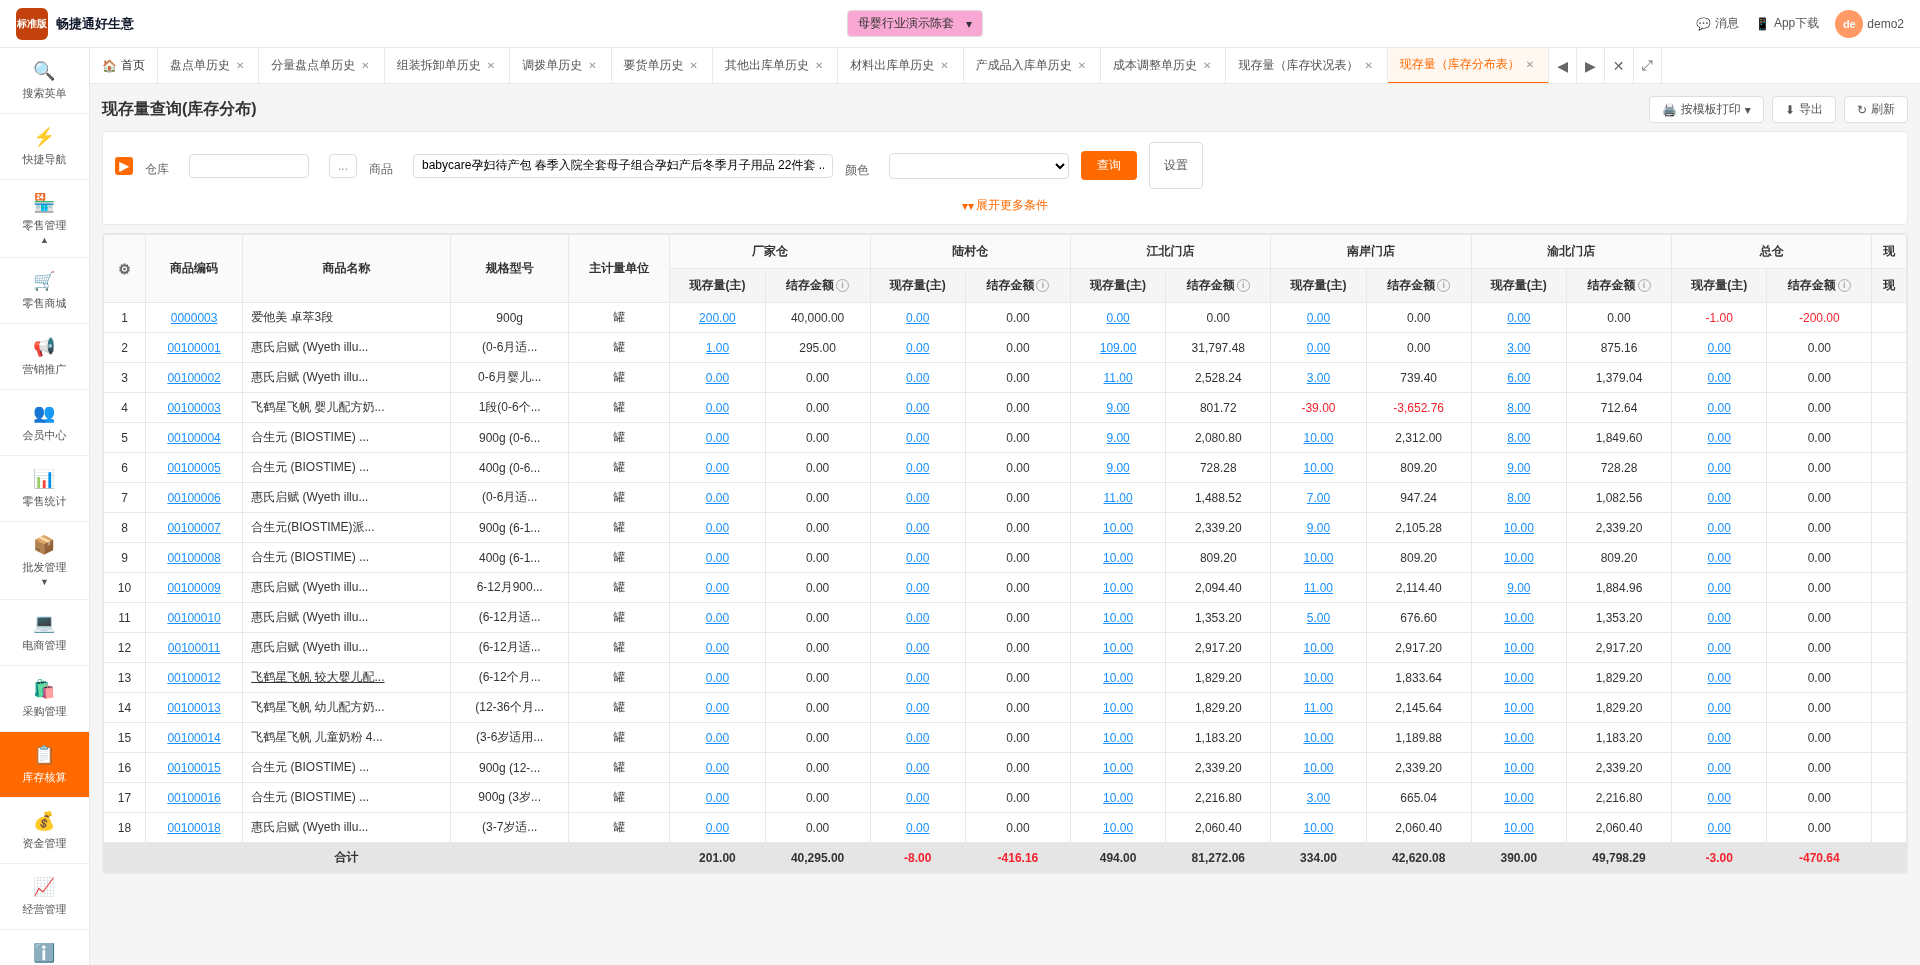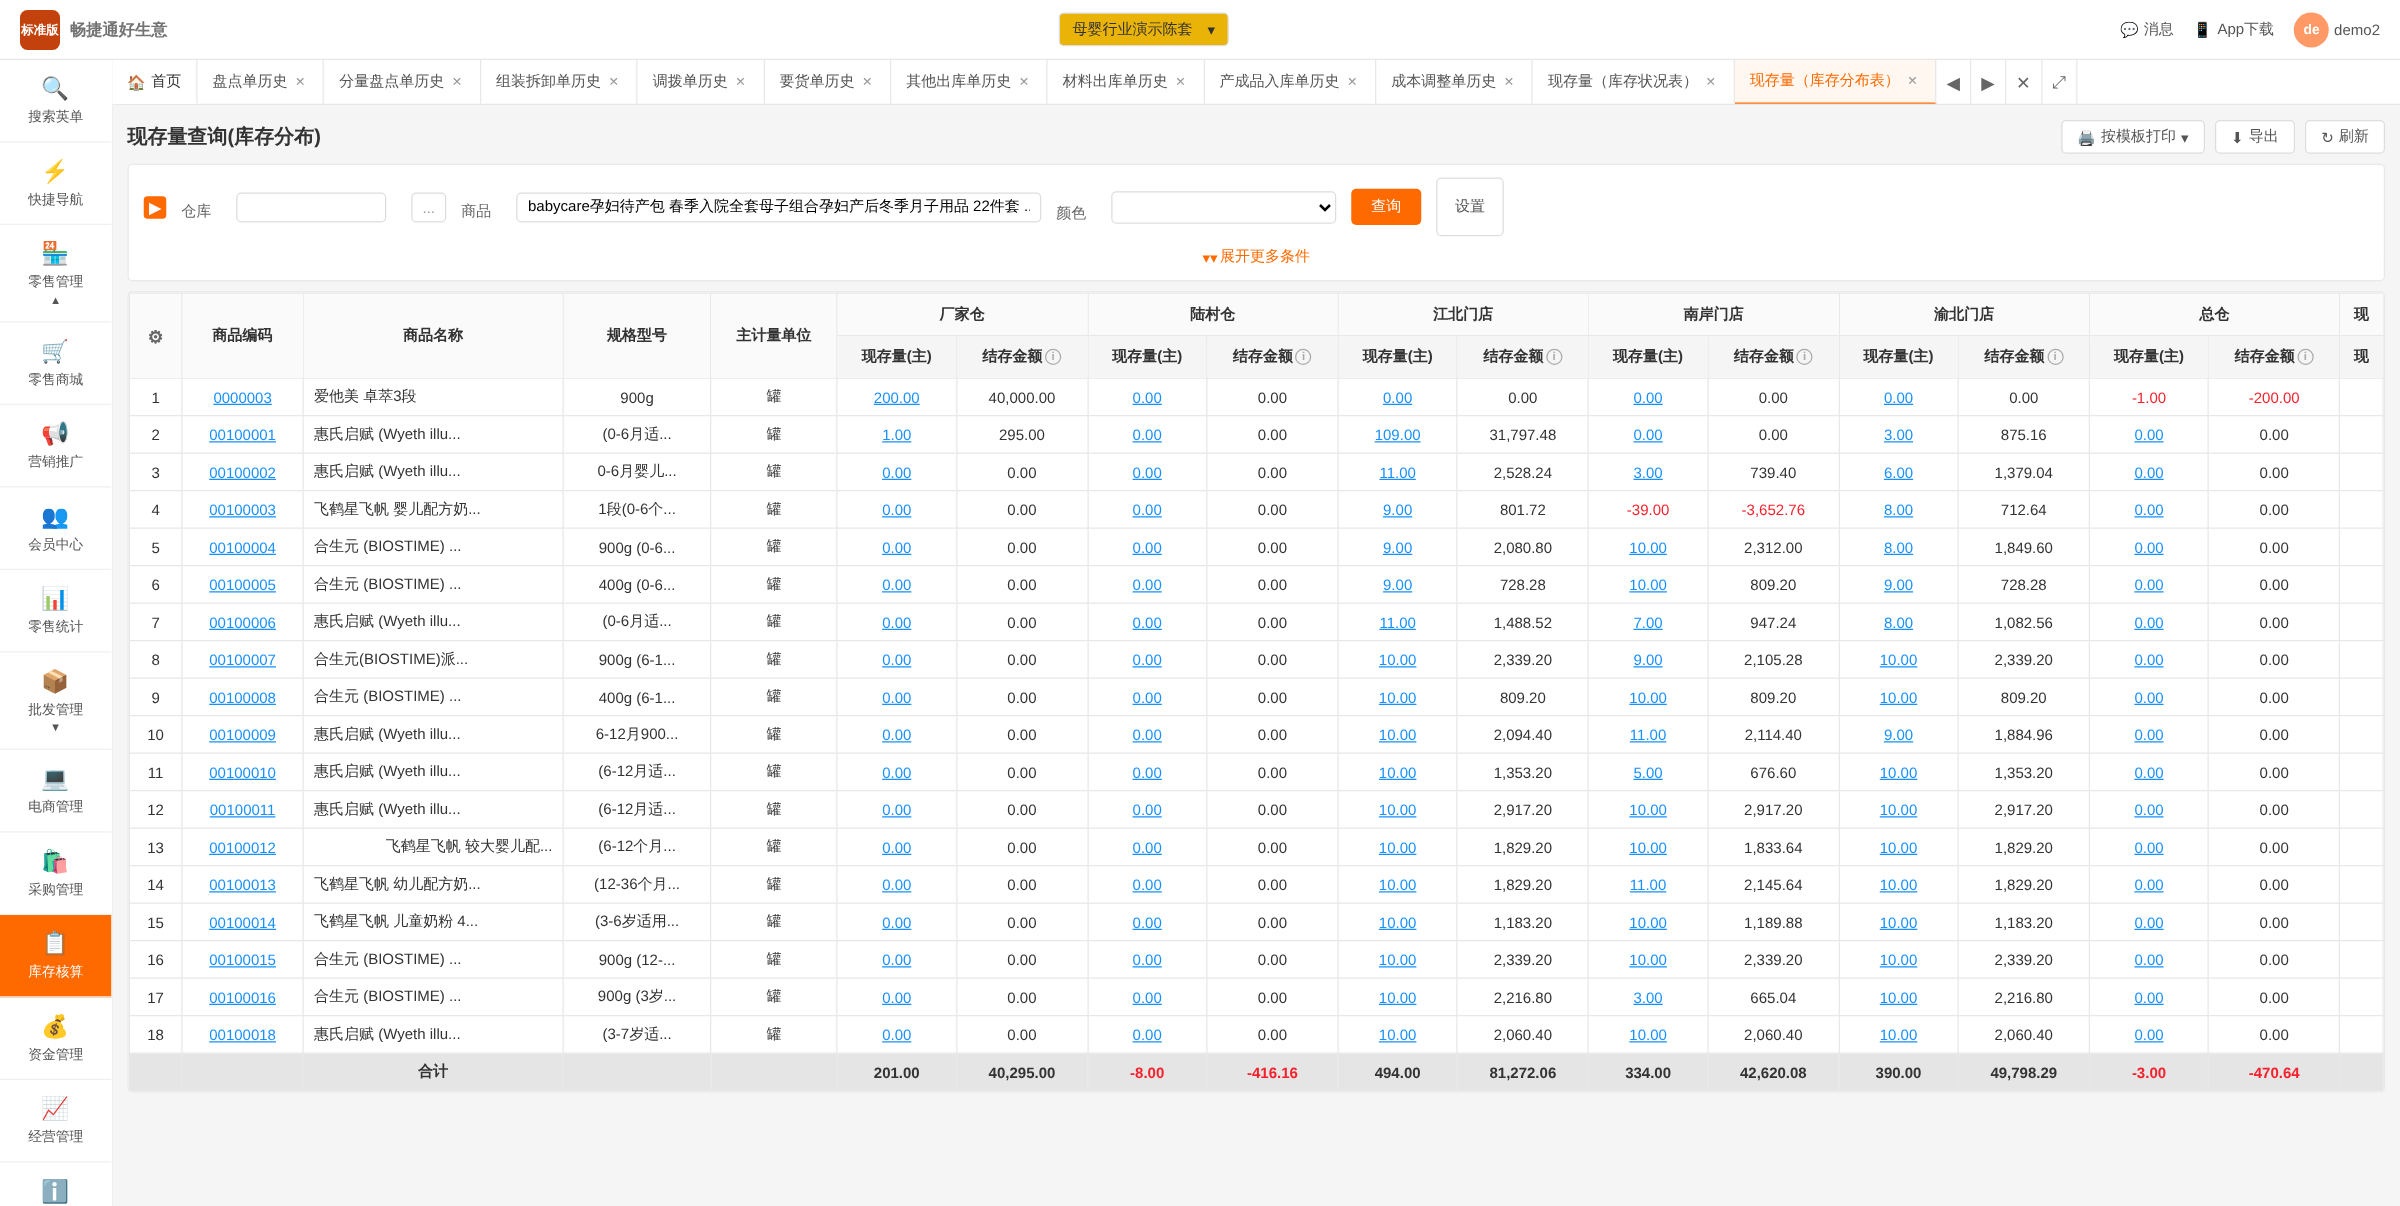--- a/index.html
+++ b/index.html
@@ -23,26 +23,26 @@
       align-items: center;
       gap: 8px;
     }
     .logo-icon {
       width: 32px; height: 32px;
       background: #c2410c;
       border-radius: 6px;
       display: flex; align-items: center; justify-content: center;
       color: white; font-size: 10px; font-weight: bold;
     }
-    .logo-text { color: #737373; font-size: 13px; font-weight: bold; }
+    .logo-text { color: #0f172a; font-size: 13px; font-weight: bold; }
     .topbar-selector {
       display: flex; align-items: center; gap: 12px;
       border: 1px solid #ddd; border-radius: 4px;
       padding: 4px 10px; font-size: 12px; cursor: pointer;
-      background: #eab308;
+      background: #f9a8d4;
     }
     .topbar-right {
       display: flex; align-items: center; gap: 16px;
     }
     .topbar-right-item {
       display: flex; align-items: center; gap: 4px;
       font-size: 12px; color: #555; cursor: pointer;
     }
     .avatar {
       width: 28px; height: 28px; border-radius: 50%;
@@ -752,21 +752,21 @@
     <td>2,917.20</td>
     <td><span class="cell-link">10.00</span></td>
     <td>2,917.20</td>
     <td><span class="cell-link">0.00</span></td>
     <td>0.00</td>
     <td></td>
   </tr>
             <tr>
     <td>13</td>
     <td><span class="cell-link">00100012</span></td>
-    <td style="text-align:right;max-width:160px;overflow:hidden;text-overflow:ellipsis;">飞鹤星飞帆 较大婴儿配...</td>
+    <td style="text-align:left;max-width:160px;overflow:hidden;text-overflow:ellipsis;text-decoration:underline;">飞鹤星飞帆 较大婴儿配...</td>
     <td>(6-12个月...</td>
     <td>罐</td>
     <td><span class="cell-link">0.00</span></td>
     <td>0.00</td>
     <td><span class="cell-link">0.00</span></td>
     <td>0.00</td>
     <td><span class="cell-link">10.00</span></td>
     <td>1,829.20</td>
     <td><span class="cell-link">10.00</span></td>
     <td>1,833.64</td>

